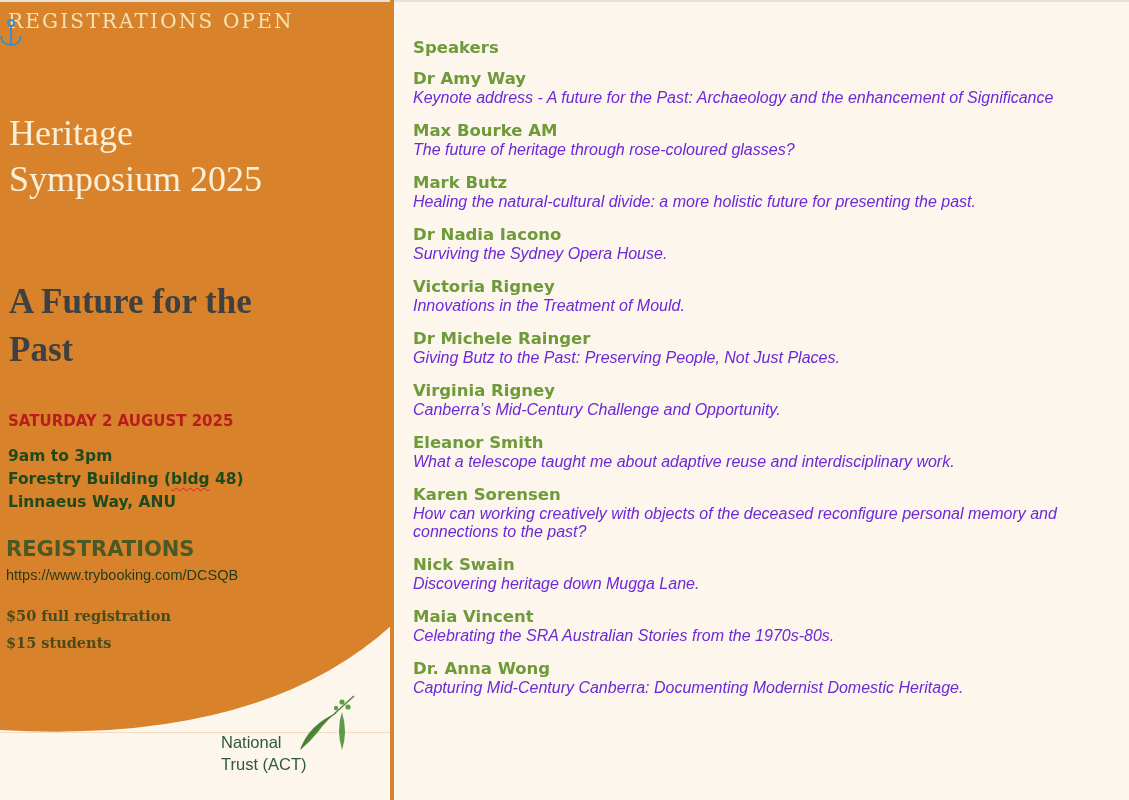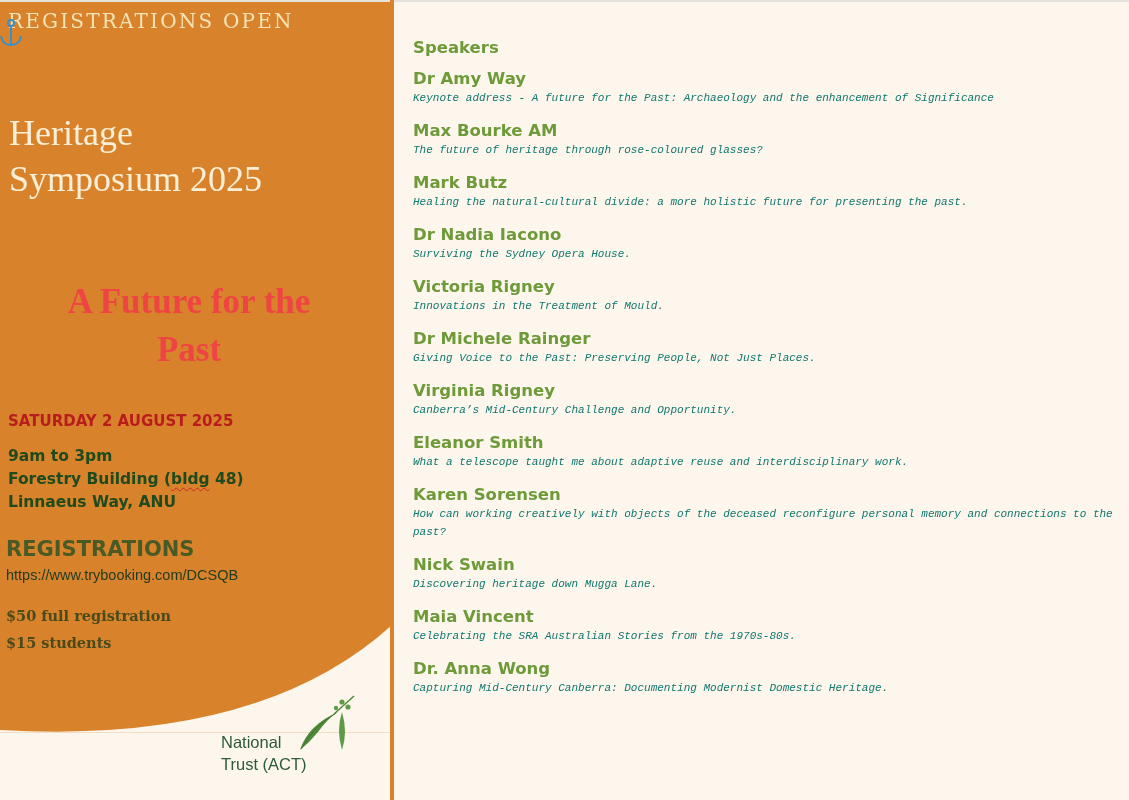--- a/index.html
+++ b/index.html
@@ -55,23 +55,22 @@
       color: #fbefd8;
       white-space: nowrap;
     }
     .subtitle-block {
       position: absolute;
       left: 9px; top: 278px;
       font-family: "Liberation Serif", serif;
       font-weight: bold;
       font-size: 35px;
       line-height: 48px;
-      color: #ef4444;
+      color: #404040;
       width: 360px;
-      text-align: center;
     }
     .date-line {
       position: absolute;
       left: 8px; top: 412px;
       font-family: "DejaVu Sans", sans-serif;
       font-weight: bold;
       font-size: 15px;
       color: #b91c1c;
       white-space: nowrap;
     }
@@ -163,25 +162,25 @@
       margin-bottom: 14px;
     }
     .speaker-name {
       font-family: "DejaVu Sans", sans-serif;
       font-weight: bold;
       font-size: 16.5px;
       line-height: 20px;
       color: #6e9a3a;
     }
     .speaker-talk {
-      font-family: Liberation Mono, monospace;
+      font-family: Liberation Sans, sans-serif;
       font-style: italic;
-      font-size: 11px;
+      font-size: 16px;
       line-height: 18px;
-      color: #0f766e;
+      color: #6d28d9;
       width: 700px;
     }
   </style>
 </head>
 <body>
 
 <div class="topline"></div>
 
 <div class="left-panel">
   <svg class="orange-shape" viewBox="0 0 392 800" preserveAspectRatio="none">
@@ -258,21 +257,21 @@
   <div class="speaker">
     <div class="speaker-name">Dr Nadia Iacono</div>
     <div class="speaker-talk">Surviving the Sydney Opera House.</div>
   </div>
   <div class="speaker">
     <div class="speaker-name">Victoria Rigney</div>
     <div class="speaker-talk">Innovations in the Treatment of Mould.</div>
   </div>
   <div class="speaker">
     <div class="speaker-name">Dr Michele Rainger</div>
-    <div class="speaker-talk">Giving Voice to the Past: Preserving People, Not Just Places.</div>
+    <div class="speaker-talk">Giving Butz to the Past: Preserving People, Not Just Places.</div>
   </div>
   <div class="speaker">
     <div class="speaker-name">Virginia Rigney</div>
     <div class="speaker-talk">Canberra’s Mid-Century Challenge and Opportunity.</div>
   </div>
   <div class="speaker">
     <div class="speaker-name">Eleanor Smith</div>
     <div class="speaker-talk">What a telescope taught me about adaptive reuse and interdisciplinary work.</div>
   </div>
   <div class="speaker">

